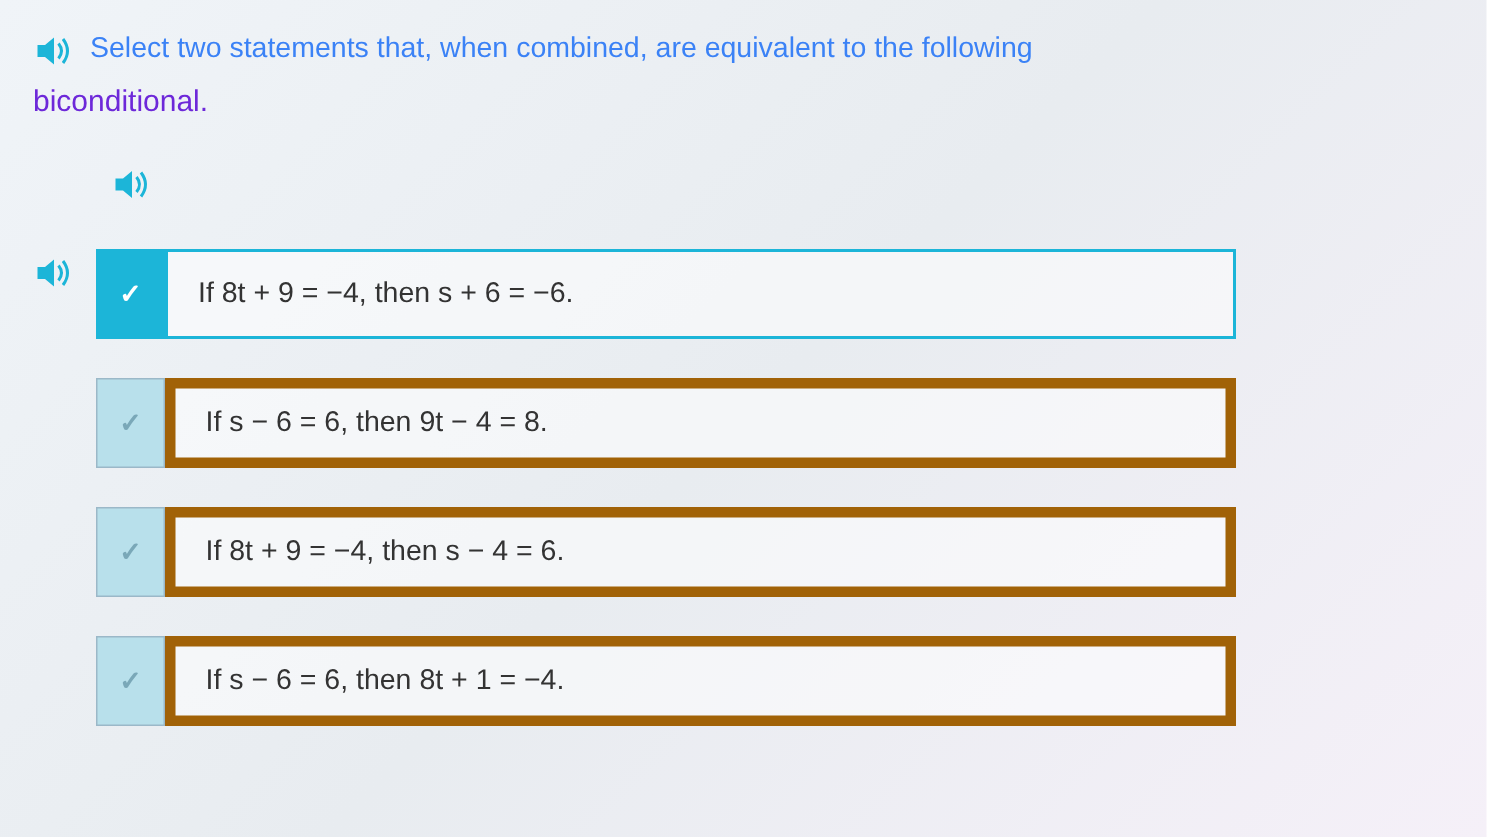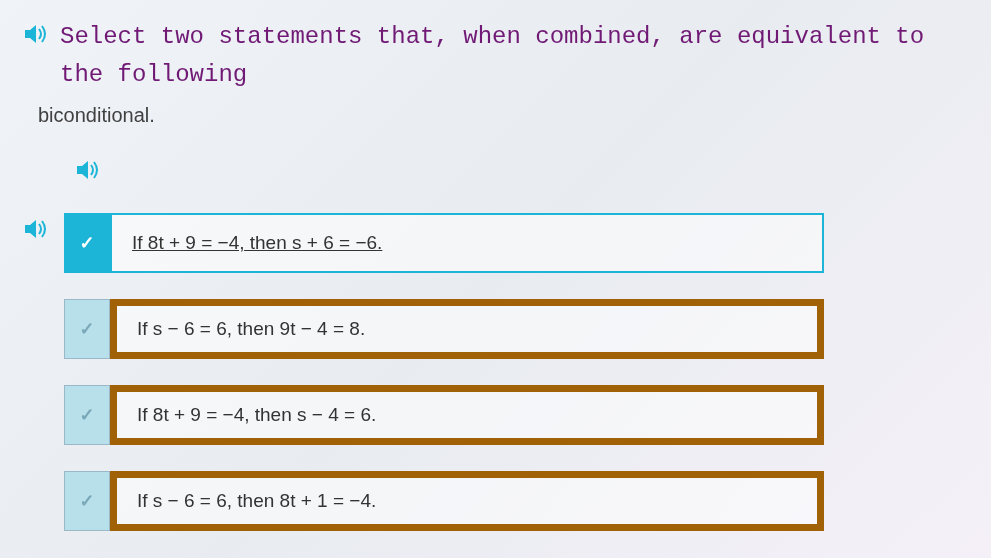--- a/index.html
+++ b/index.html
@@ -13,31 +13,29 @@
     position: relative;
     overflow: hidden;
   }
   .question-header {
     display: flex;
     align-items: flex-start;
     gap: 10px;
     margin-bottom: 4px;
   }
   .question-text {
-    font-size: 24px;
+    font-size: 19px;
     line-height: 1.6;
-    color: #701a75;
-    font-family: Liberation Mono, monospace;
+    color: #3b82f6;
   }
   .sub-line {
     font-size: 20px;
     line-height: 1.6;
-    color: #404040;
+    color: #6d28d9;
     margin-bottom: 28px;
-    margin-left: 16px;
   }
   .biconditional-row {
     display: flex;
     align-items: center;
     gap: 10px;
     margin-left: 52px;
     margin-bottom: 32px;
   }
   .biconditional-text {
     font-size: 20px;
@@ -92,21 +90,20 @@
     border: 7px solid #a16207;
     background: rgba(255,255,255,0.5);
     display: flex;
     align-items: center;
     padding: 0 20px;
     font-size: 19px;
     color: #333;
   }
   .option-row.sel .option-text-box {
     border: 2px solid #1cb5d8;
-    text-decoration: underline;
   }
   .speaker-icon {
     width: 28px;
     height: 22px;
     flex-shrink: 0;
     display: inline-flex;
     align-items: center;
     justify-content: center;
     cursor: pointer;
     margin-top: 5px;

